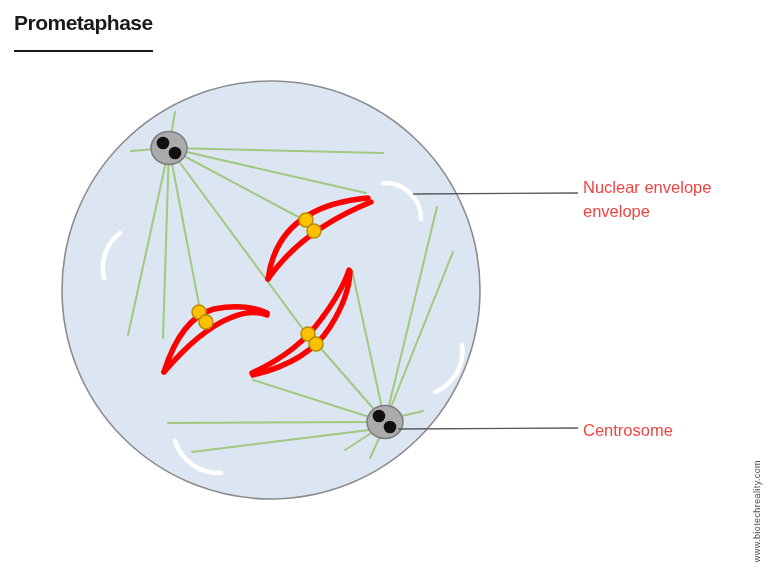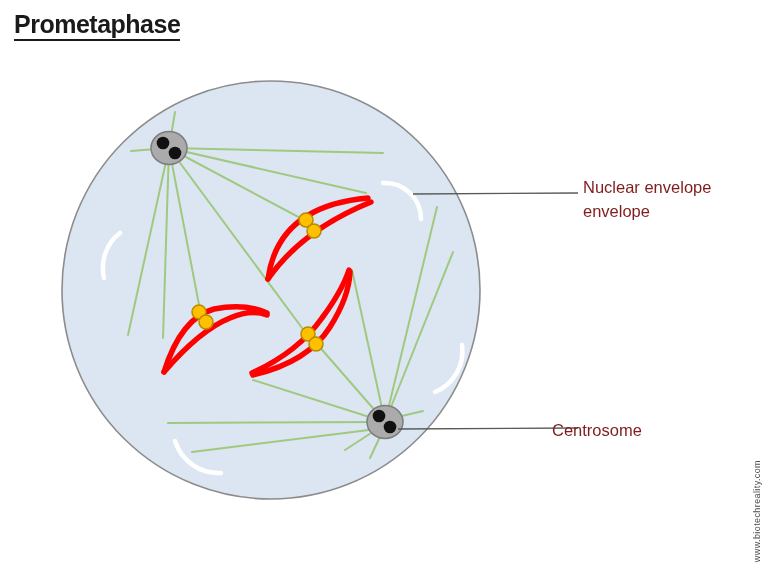--- a/index.html
+++ b/index.html
@@ -1,23 +1,23 @@
 <!DOCTYPE html>
 <html><head>
 <meta charset="utf-8">
 <style>
   html,body{margin:0;padding:0;background:#ffffff;}
   #page{position:relative;width:768px;height:576px;background:#ffffff;overflow:hidden;
         font-family:"Liberation Sans",sans-serif;}
-  #title{position:absolute;left:14px;top:11px;font-size:25px;font-weight:bold;color:#1a1a1a;
-         letter-spacing:-0.5px;line-height:1.1;border-bottom:2.5px solid #1a1a1a;padding-bottom:0;}
+  #title{position:absolute;left:14px;top:11px;font-size:21px;font-weight:bold;color:#1a1a1a;
+         letter-spacing:-0.5px;line-height:1.1;border-bottom:2.5px solid #1a1a1a;padding-bottom:16px;}
   svg#diagram{position:absolute;left:0;top:0;}
-  .callout{position:absolute;font-size:16.5px;color:#7f1d1d;line-height:1.45;white-space:nowrap;}
+  .callout{position:absolute;font-size:16.5px;color:#ef4444;line-height:1.45;white-space:nowrap;}
   #ne-label{left:583px;top:176px;}
-  #cs-label{left:552px;top:419px;}
+  #cs-label{left:583px;top:419px;}
   #watermark{position:absolute;right:6px;bottom:14px;font-size:9px;color:#4d4d4d;
              writing-mode:vertical-rl;transform:rotate(180deg);letter-spacing:0.4px;}
 </style>
 </head>
 <body>
 
 <div id="page">
   <div id="title">Prometaphase</div>
 
   <svg id="diagram" width="768" height="576" viewBox="0 0 768 576">

